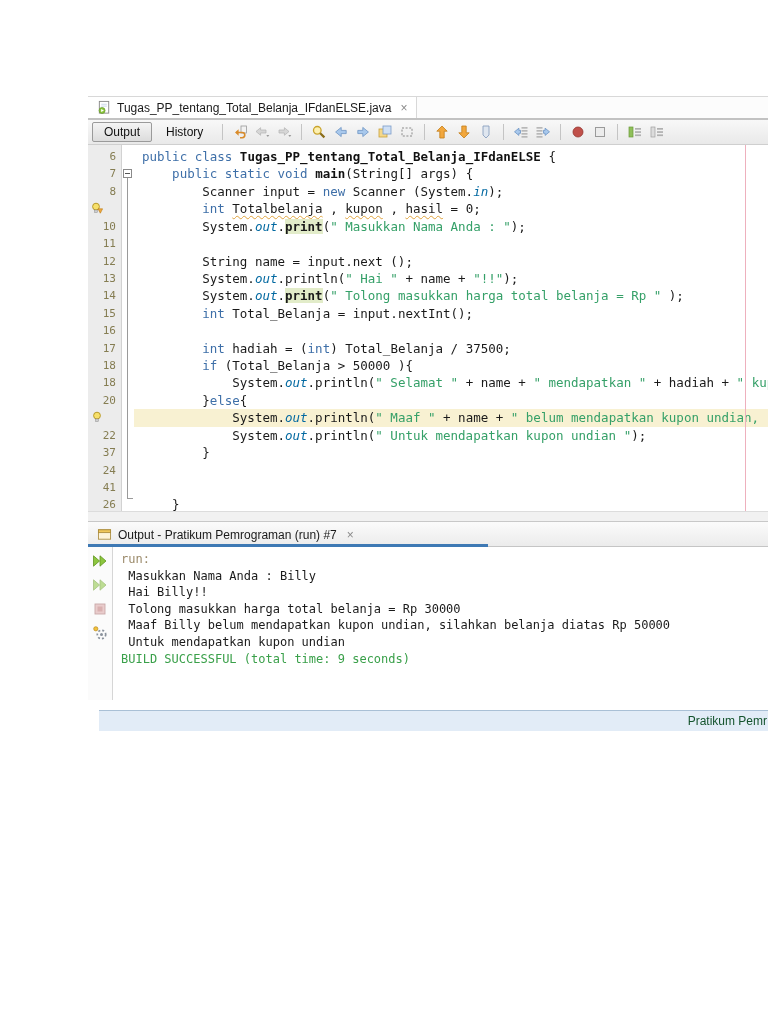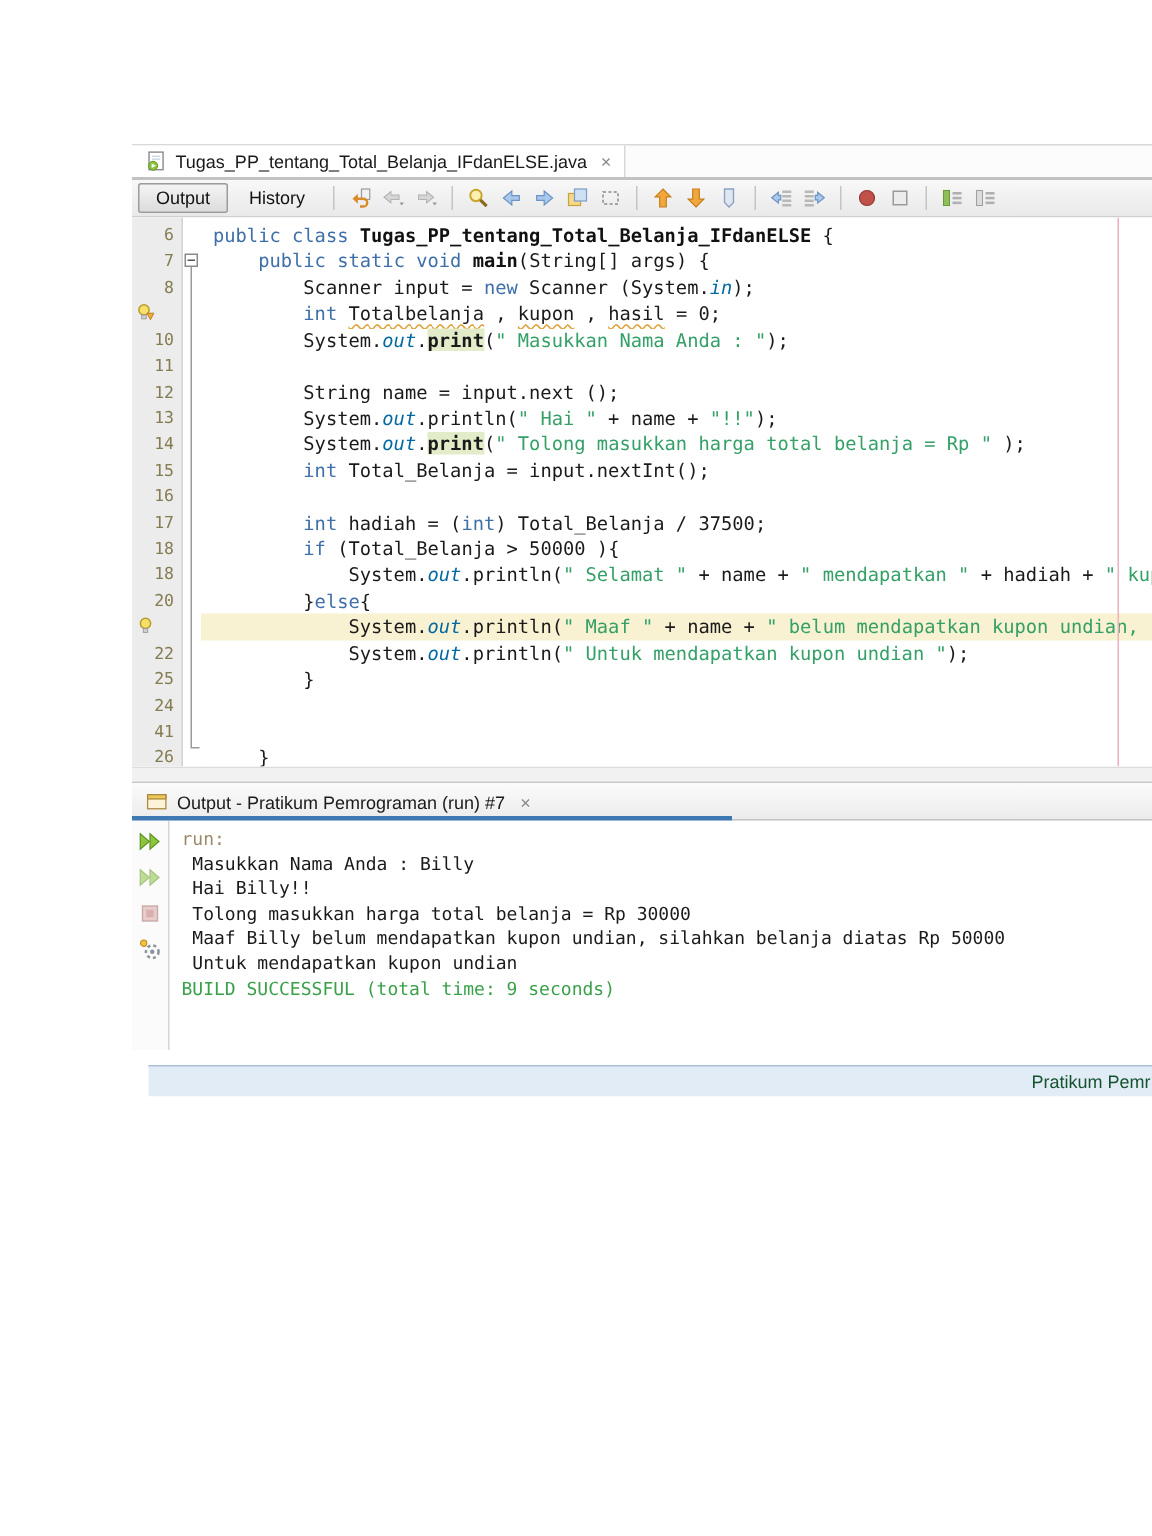--- a/index.html
+++ b/index.html
@@ -240,21 +240,21 @@
           <div class="gl">18</div>
           <div class="gl">18</div>
           <div class="gl">20</div>
           <div class="gl">
   <svg viewBox="0 0 12 13">
               <circle cx="6" cy="4.6" r="3.4" fill="#f7e06a" stroke="#b89a2a"></circle>
               <rect x="4.5" y="8" width="3" height="2.6" fill="#cfcfcf" stroke="#8f8f8f" stroke-width="0.5"></rect>
             </svg>
 </div>
           <div class="gl">22</div>
-          <div class="gl">25</div>
+          <div class="gl">37</div>
           <div class="gl">24</div>
           <div class="gl">41</div>
           <div class="gl">26</div>
         </div>
       <div class="foldcol">
         <div class="fold-box" style="top:24px;"></div>
         <div class="fold-v" style="left:5px;top:33px;height:320px;"></div>
         <div class="fold-c" style="left:5px;top:353px;width:6px;"></div>
       </div>
       <div class="codepane"><div class="cl"><span class="t-kw">public</span><span class="t-pl"> </span><span class="t-kw">class</span><span class="t-pl"> </span><span class="t-cls">Tugas_PP_tentang_Total_Belanja_IFdanELSE</span><span class="t-pl"> {</span></div><div class="cl"><span class="t-pl">    </span><span class="t-kw">public</span><span class="t-pl"> </span><span class="t-kw">static</span><span class="t-pl"> </span><span class="t-kw">void</span><span class="t-pl"> </span><span class="t-mtd">main</span><span class="t-pl">(String[] args) {</span></div><div class="cl"><span class="t-pl">        Scanner input = </span><span class="t-kw">new</span><span class="t-pl"> Scanner (System.</span><span class="t-fld">in</span><span class="t-pl">);</span></div><div class="cl"><span class="t-pl">        </span><span class="t-kw">int</span><span class="t-pl"> </span><span class="t-warn">Totalbelanja</span><span class="t-pl"> , </span><span class="t-warn">kupon</span><span class="t-pl"> , </span><span class="t-warn">hasil</span><span class="t-pl"> = 0;</span></div><div class="cl"><span class="t-pl">        System.</span><span class="t-fld">out</span><span class="t-pl">.</span><span class="t-occ">print</span><span class="t-pl">(</span><span class="t-str">" Masukkan Nama Anda : "</span><span class="t-pl">);</span></div><div class="cl"></div><div class="cl"><span class="t-pl">        String name = input.next ();</span></div><div class="cl"><span class="t-pl">        System.</span><span class="t-fld">out</span><span class="t-pl">.println(</span><span class="t-str">" Hai "</span><span class="t-pl"> + name + </span><span class="t-str">"!!"</span><span class="t-pl">);</span></div><div class="cl"><span class="t-pl">        System.</span><span class="t-fld">out</span><span class="t-pl">.</span><span class="t-occ">print</span><span class="t-pl">(</span><span class="t-str">" Tolong masukkan harga total belanja = Rp "</span><span class="t-pl"> );</span></div><div class="cl"><span class="t-pl">        </span><span class="t-kw">int</span><span class="t-pl"> Total_Belanja = input.nextInt();</span></div><div class="cl"></div><div class="cl"><span class="t-pl">        </span><span class="t-kw">int</span><span class="t-pl"> hadiah = (</span><span class="t-kw">int</span><span class="t-pl">) Total_Belanja / 37500;</span></div><div class="cl"><span class="t-pl">        </span><span class="t-kw">if</span><span class="t-pl"> (Total_Belanja &gt; 50000 ){</span></div><div class="cl"><span class="t-pl">            System.</span><span class="t-fld">out</span><span class="t-pl">.println(</span><span class="t-str">" Selamat "</span><span class="t-pl"> + name + </span><span class="t-str">" mendapatkan "</span><span class="t-pl"> + hadiah + </span><span class="t-str">" kupon undian "</span></div><div class="cl"><span class="t-pl">        }</span><span class="t-kw">else</span><span class="t-pl">{</span></div><div class="cl hl"><span class="t-pl">            System.</span><span class="t-fld">out</span><span class="t-pl">.println(</span><span class="t-str">" Maaf "</span><span class="t-pl"> + name + </span><span class="t-str">" belum mendapatkan kupon undian, silahkan belanja diatas Rp 50000"</span></div><div class="cl"><span class="t-pl">            System.</span><span class="t-fld">out</span><span class="t-pl">.println(</span><span class="t-str">" Untuk mendapatkan kupon undian "</span><span class="t-pl">);</span></div><div class="cl"><span class="t-pl">        }</span></div><div class="cl"></div><div class="cl"></div><div class="cl"><span class="t-pl">    }</span></div></div>

